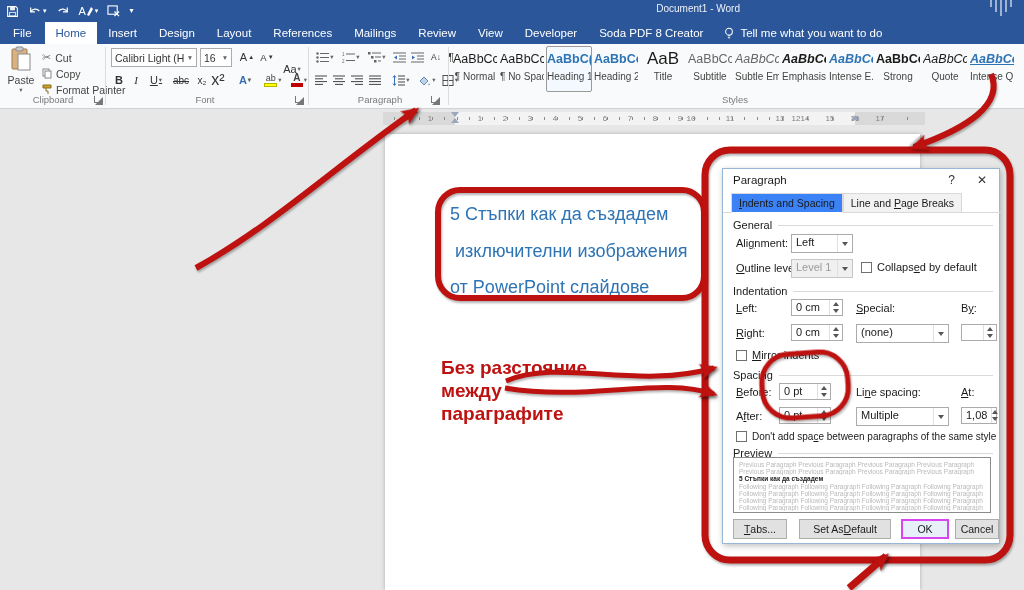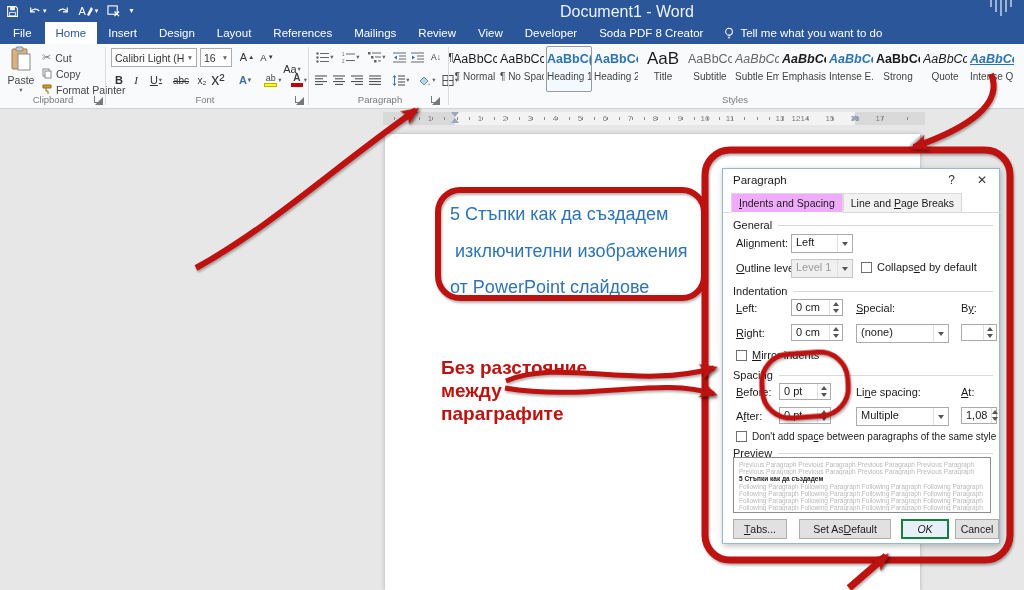--- a/index.html
+++ b/index.html
@@ -6,21 +6,21 @@
   html,body{background:#fff;}
   #app{position:relative;width:1024px;height:590px;overflow:hidden;
        font-family:"Liberation Sans",sans-serif;background:#E7E7E7;}
 
   
   .titlebar{position:absolute;left:0;top:0;width:1024px;height:22px;background:#2B579A;color:#fff;}
   .qat{position:absolute;left:6px;top:2px;display:flex;align-items:center;gap:9px;height:18px;}
   .qat .qi{color:#fff;font-size:12px;line-height:18px;cursor:default;display:flex;align-items:center;}
   .qi svg{display:block;}
   .qat .dd{font-size:7px;margin-left:1px;}
-  .doc-title{position:absolute;left:560px;top:3px;width:180px;text-align:left;font-size:16px;color:#EDF1F8;}
+  .doc-title{position:absolute;left:560px;top:3px;width:180px;text-align:right;font-size:10px;color:#EDF1F8;}
   .tb-partial{position:absolute;right:12px;top:0;display:flex;gap:3px;align-items:flex-start;height:16px;opacity:.7;}
   .tb-partial i{display:block;width:2px;background:#cfd9ea;}
 
   
   .tabrow{position:absolute;left:0;top:22px;width:1024px;height:22px;background:#2B579A;display:flex;align-items:flex-end;}
   .rtab{height:22px;line-height:22px;padding:0 11px;font-size:11.5px;color:#fff;cursor:default;white-space:nowrap;}
   .rtab.active{background:#fff;color:#2B579A;}
   .tellme{display:flex;align-items:center;gap:6px;color:#fff;font-size:11.5px;padding:0 10px;height:22px;}
 
   
@@ -66,21 +66,21 @@
 
   
   .dlg{position:absolute;left:722px;top:168px;width:278px;height:376px;background:#fff;
        border:1px solid #96B8D6;box-shadow:1px 2px 6px rgba(0,0,0,.25);z-index:30;font-size:11px;color:#1a1a1a;}
   .dlg-title{position:absolute;left:0;top:0;width:100%;height:24px;}
   .dlg-title .t{position:absolute;left:10px;top:5px;font-size:11.5px;}
   .dlg-help{position:absolute;right:44px;top:4px;font-size:12px;color:#333;cursor:pointer;}
   .dlg-close{position:absolute;right:12px;top:4px;font-size:12px;color:#333;cursor:pointer;}
   .dtabs{position:absolute;left:8px;top:24px;display:flex;}
   .dtab{height:20px;line-height:19px;padding:0 7px;font-size:10.5px;border:1px solid #D9D9D9;background:#F2F2F2;cursor:pointer;white-space:nowrap;}
-  .dtab.active{background:#f0abfc;border-bottom-color:#fff;position:relative;z-index:2;}
+  .dtab.active{background:#3b82f6;border-bottom-color:#fff;position:relative;z-index:2;}
   .dlg-panel{position:absolute;left:0;top:43px;width:278px;bottom:0;border-top:1px solid #D9D9D9;}
   .sect{position:absolute;display:flex;align-items:center;width:260px;left:10px;}
   .sect .sl{margin-right:6px;white-space:nowrap;}
   .sect .line{flex:1;height:1px;background:#DADADA;}
   .dl{position:absolute;white-space:nowrap;}
   .dcombo{position:absolute;height:19px;border:1px solid #ABABAB;background:#fff;display:flex;cursor:pointer;}
   .dcombo .cv{flex:1;padding:1px 4px;overflow:hidden;white-space:nowrap;}
   .dcombo .ca{width:15px;border-left:1px solid #E0E0E0;display:flex;align-items:center;justify-content:center;}
   .dcombo .ca::before{content:"";width:0;height:0;border-left:3.5px solid transparent;border-right:3.5px solid transparent;border-top:4px solid #555;}
   .dcombo.disabled{background:#F0F0F0;color:#9a9a9a;border-color:#C6C6C6;}
@@ -91,21 +91,21 @@
   .spin .sb i.up::before{content:"";width:0;height:0;border-left:3px solid transparent;border-right:3px solid transparent;border-bottom:4px solid #555;}
   .spin .sb i.dn::before{content:"";width:0;height:0;border-left:3px solid transparent;border-right:3px solid transparent;border-top:4px solid #555;}
   .chk{position:absolute;display:flex;align-items:center;gap:5px;cursor:pointer;white-space:nowrap;}
   .chk .box{width:11px;height:11px;border:1px solid #707070;background:#fff;flex:none;}
   .preview-box{position:absolute;left:10px;top:288px;width:258px;height:56px;border:1px solid #8C8C8C;background:#fff;overflow:hidden;padding:3px 5px;}
   .pv-gray{font-size:6.5px;line-height:7px;color:#B9B9B9;height:14px;overflow:hidden;}
   .pv-cur{font-size:6.5px;line-height:8px;color:#1a1a1a;font-weight:bold;white-space:nowrap;overflow:hidden;}
   .pv-fol{font-size:6.5px;line-height:7px;color:#B9B9B9;height:28px;overflow:hidden;}
   .dbtn{position:absolute;height:20px;background:#E1E1E1;border:1px solid #ADADAD;font-size:10.5px;color:#1a1a1a;
         display:flex;align-items:center;justify-content:center;cursor:pointer;white-space:nowrap;font-family:"Liberation Sans",sans-serif;}
-  .dbtn.default{border:2px solid #15803d;background:#E7F0F8;font-style:italic;}
+  .dbtn.default{border:2px solid #d946ef;background:#E7F0F8;}
   u{text-underline-offset:1px;}
 </style>
 </head>
 <body>
 
 <div id="app">
 
   <div class="titlebar">
     <div class="qat">
       <span class="qi">
@@ -423,21 +423,21 @@
         <span class="rnum" style="left: 22px;">2</span>
         <span class="rnum" style="left: 97px;">1</span>
         <span class="rnum" style="left: 122px;">2</span>
         <span class="rnum" style="left: 147px;">3</span>
         <span class="rnum" style="left: 172px;">4</span>
         <span class="rnum" style="left: 197px;">5</span>
         <span class="rnum" style="left: 222px;">6</span>
         <span class="rnum" style="left: 247px;">7</span>
         <span class="rnum" style="left: 272px;">8</span>
         <span class="rnum" style="left: 297px;">9</span>
-        <span class="rnum" style="left: 322px; font-family: Liberation Mono, monospace;">10</span>
+        <span class="rnum" style="left: 308px; font-family: Liberation Mono, monospace;">10</span>
         <span class="rnum" style="left: 347px;">11</span>
         <span class="rnum" style="left: 372px; margin-left: 41px;">12</span>
         <span class="rnum" style="left: 397px;">13</span>
         <span class="rnum" style="left: 422px;">14</span>
         <span class="rnum" style="left: 447px;">15</span>
         <span class="rnum" style="left: 472px;">16</span>
         <span class="rnum" style="left: 497px;">17</span>
       </div>
     <span class="ind-top"></span>
     <span class="ind-bot"></span>

